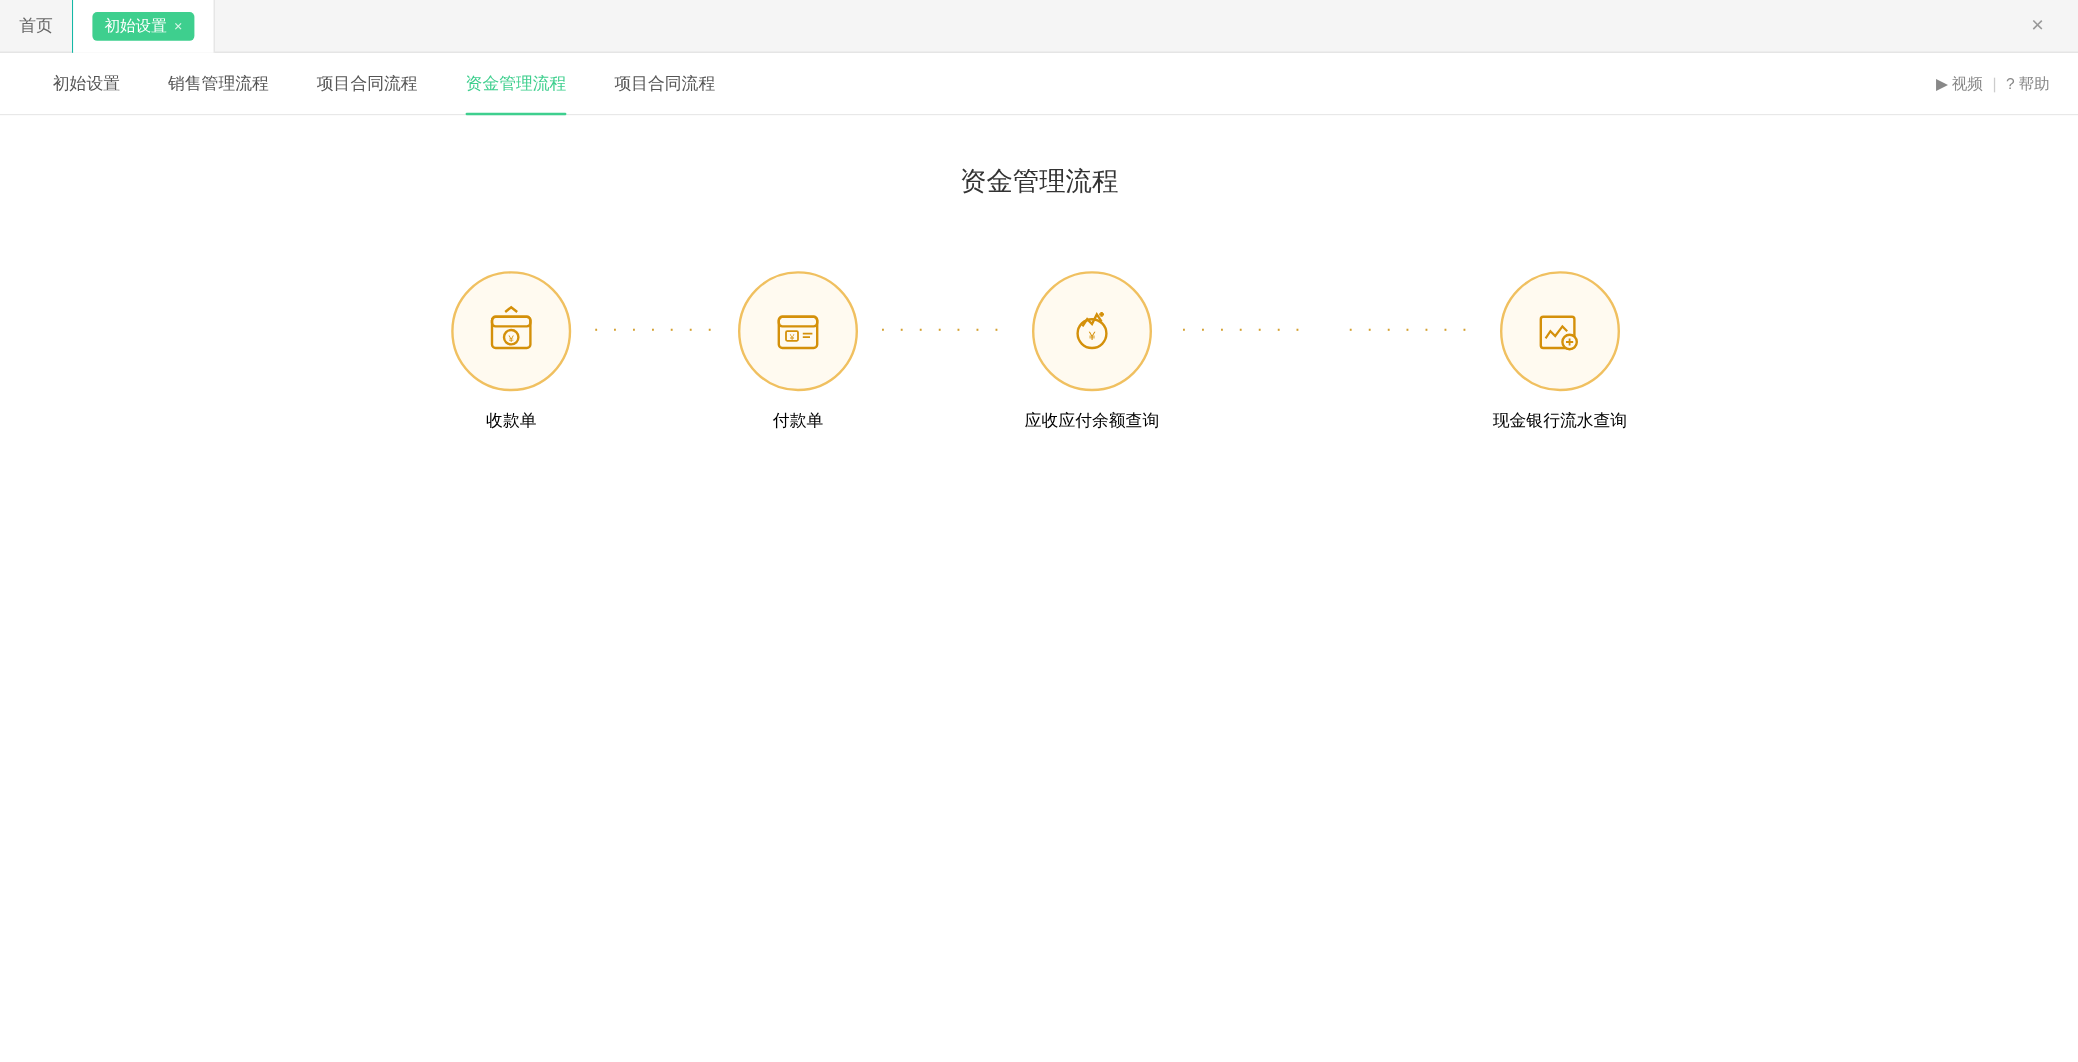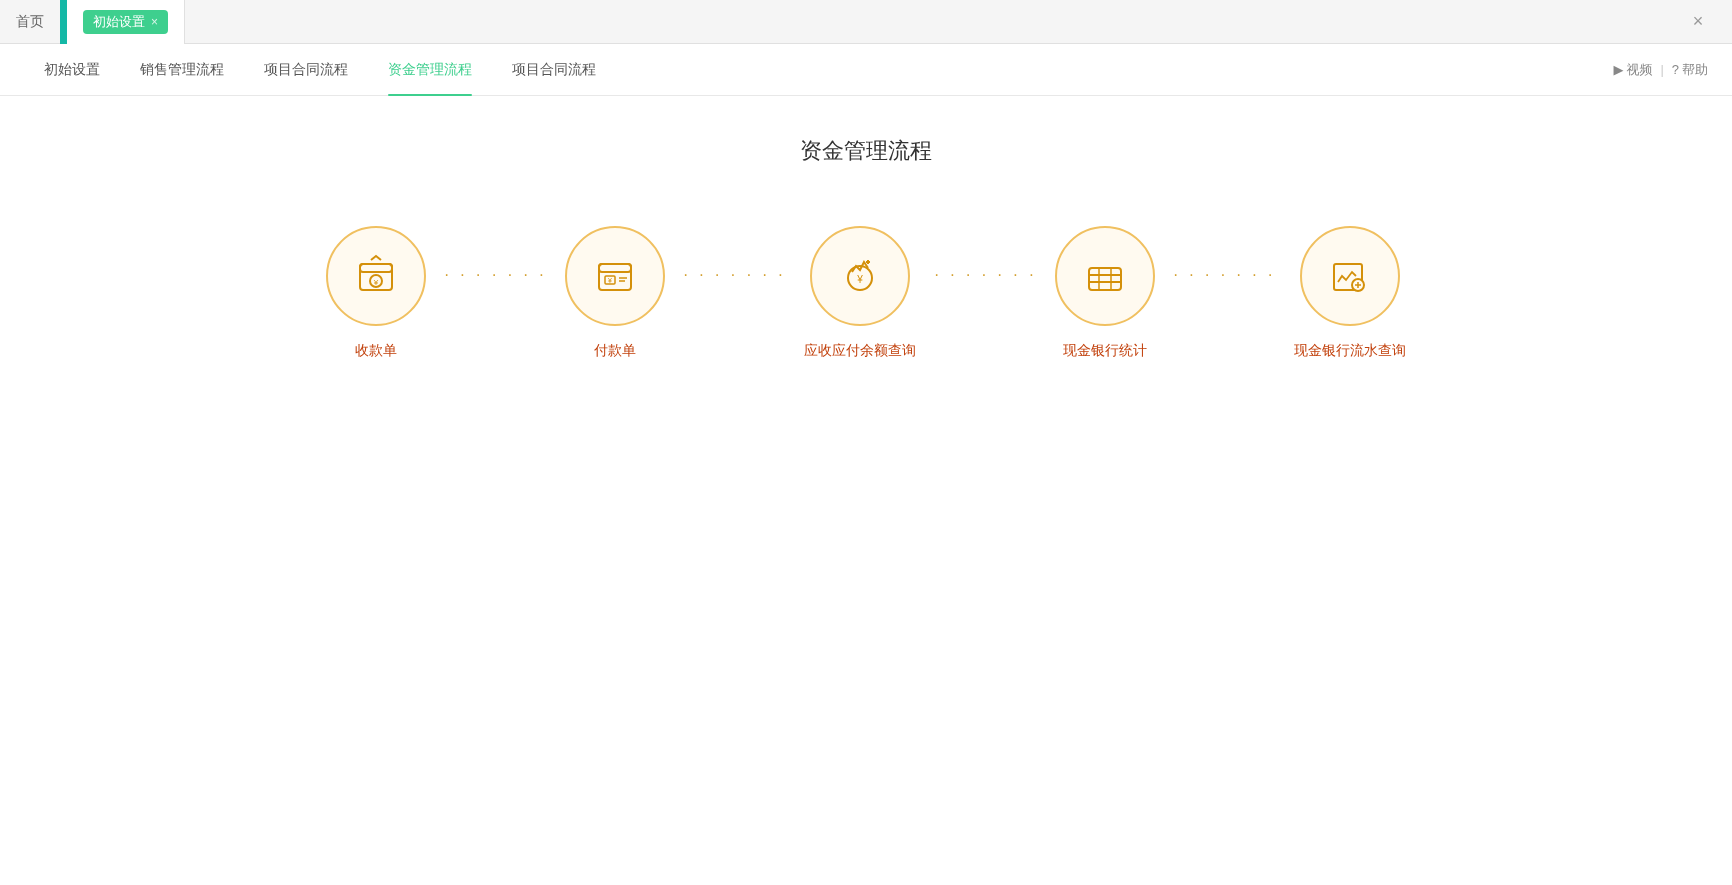--- a/index.html
+++ b/index.html
@@ -8,21 +8,21 @@
     
     .top-bar {
       display: flex; align-items: center;
       height: 44px; background: #f5f5f5;
       border-bottom: 1px solid #e0e0e0;
       padding: 0 0;
     }
     .tab-home {
       padding: 0 16px; height: 44px; display: flex; align-items: center;
       font-size: 14px; color: #666; cursor: pointer;
-      border-right: 7px solid #14b8a6;
+      border-right: 1px solid #14b8a6;
     }
     .tab-active {
       background: #fff; color: #333; height: 44px;
       display: flex; align-items: center; padding: 0 16px;
       font-size: 14px; cursor: pointer; position: relative;
       border-right: 1px solid #e0e0e0;
     }
     .tab-active-label {
       background: #3ecf8e; color: #fff;
       border-radius: 4px; padding: 3px 10px;
@@ -88,21 +88,21 @@
     .flow-circle {
       width: 100px; height: 100px; border-radius: 50%;
       background: #fffaf0;
       border: 2px solid #f0c060;
       display: flex; align-items: center; justify-content: center;
     }
     .flow-circle svg {
       width: 52px; height: 52px;
     }
     .flow-label {
-      font-size: 14px; color: #c2410c; text-align: left;
+      font-size: 14px; color: #000000; text-align: left;
     }
     .flow-connector {
       display: flex; align-items: center;
       padding: 0 18px;
       margin-bottom: 36px; 
     }
     .dots {
       color: #d4a030; font-size: 16px; letter-spacing: 3px;
       white-space: nowrap;
     }
@@ -203,32 +203,20 @@
           <line x1="34" y1="10" x2="34" y2="14" stroke="#d4900a" stroke-width="2"></line>
         </svg>
       </div>
       <span class="flow-label">应收应付余额查询</span>
     </div>
 
     <div class="flow-connector">
       <span class="dots">· · · · · · ·</span>
     </div>
 
-    <div class="flow-item">
-      <div class="flow-circle">
-        <svg viewBox="0 0 52 52" fill="none" xmlns="http://www.w3.org/2000/svg">
-          <rect x="10" y="18" width="32" height="22" rx="3" stroke="#d4900a" stroke-width="2" fill="none"></rect>
-          <line x1="10" y1="25" x2="42" y2="25" stroke="#d4900a" stroke-width="2"></line>
-          <line x1="10" y1="32" x2="42" y2="32" stroke="#d4900a" stroke-width="2"></line>
-          <line x1="20" y1="18" x2="20" y2="40" stroke="#d4900a" stroke-width="1.5"></line>
-          <line x1="32" y1="18" x2="32" y2="40" stroke="#d4900a" stroke-width="1.5"></line>
-        </svg>
-      </div>
-      <span class="flow-label">现金银行统计</span>
-    </div>
 
     <div class="flow-connector">
       <span class="dots">· · · · · · ·</span>
     </div>
 
     <div class="flow-item">
       <div class="flow-circle">
         <svg viewBox="0 0 52 52" fill="none" xmlns="http://www.w3.org/2000/svg">
           <rect x="10" y="14" width="28" height="26" rx="2" stroke="#d4900a" stroke-width="2" fill="none"></rect>
           <polyline points="14,32 18,26 22,30 28,22 32,26" stroke="#d4900a" stroke-width="1.8" fill="none"></polyline>

